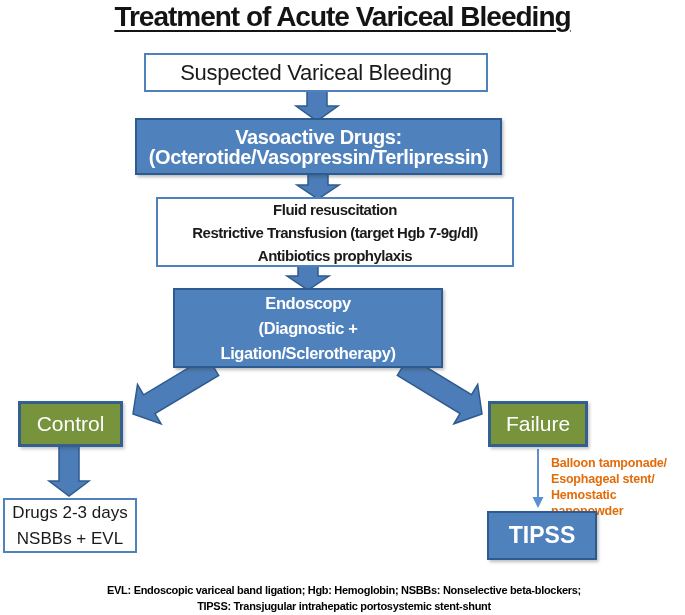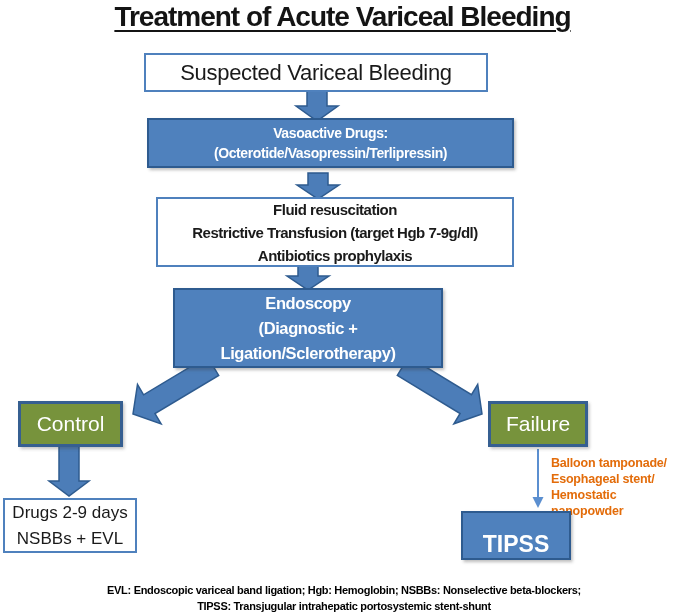--- a/index.html
+++ b/index.html
@@ -50,21 +50,21 @@
     <polygon points="397.3,375.4 460.1,413.5 453.9,423.8 482,414 477.7,384.4 471.5,394.7 408.7,356.6" fill="#4C7DB8" stroke="#2E5B8F" stroke-width="1.5"></polygon>
     <polygon points="59,445 79,445 79,481 89,481 69,496 49,481 59,481" fill="#4C7DB8" stroke="#2E5B8F" stroke-width="1.5"></polygon>
     <line x1="538" y1="449" x2="538" y2="499" stroke="#5B8FD0" stroke-width="2"></line>
     <polygon points="532.5,497 543.5,497 538,508" fill="#5B8FD0"></polygon>
   </svg>
 
   <div class="box white-box" style="left:144px; top:53px; width:344px; height:39px; font-size:22px; letter-spacing:-0.3px;">
     <div>Suspected Variceal Bleeding</div>
   </div>
 
-  <div class="box blue-box" style="left:135px; top:118px; width:367px; height:50px; font-size:14px; line-height:20px; letter-spacing:-0.4px;margin-left:12px;">
+  <div class="box blue-box" style="left:135px; top:118px; width:367px; height:57px; font-size:20px; line-height:20px; letter-spacing:-0.4px;">
     <div>Vasoactive Drugs:</div>
     <div>(Octerotide/Vasopressin/Terlipressin)</div>
   </div>
 
   <div class="box white-box" style="left:156px; top:197px; width:358px; height:70px; font-size:15px; font-weight:bold; line-height:23px; letter-spacing:-0.5px;">
     <div>Fluid resuscitation</div>
     <div>Restrictive Transfusion (target Hgb 7-9g/dl)</div>
     <div>Antibiotics prophylaxis</div>
   </div>
 
@@ -76,31 +76,31 @@
 
   <div class="box green-box" style="left:18px; top:401px; width:105px; height:46px; font-size:21px;">
     <div>Control</div>
   </div>
 
   <div class="box green-box" style="left:488px; top:401px; width:100px; height:46px; font-size:21px;">
     <div>Failure</div>
   </div>
 
   <div class="box white-box" style="left:3px; top:498px; width:134px; height:55px; font-size:17px; line-height:26px;">
-    <div>Drugs 2-9 days</div>
+    <div>Drugs 2-3 days</div>
     <div>NSBBs + EVL</div>
   </div>
 
   <div class="note-orange">
     <div>Balloon tamponade/</div>
     <div>Esophageal stent/</div>
     <div>Hemostatic nanopowder</div>
   </div>
 
-  <div class="box blue-box" style="left:461px; top:511px; width:110px; height:49px; font-size:23px;justify-content:flex-end;">
+  <div class="box blue-box" style="left:487px; top:511px; width:110px; height:49px; font-size:23px;">
     <div>TIPSS</div>
   </div>
 
   <div class="footnote">
     <div>EVL: Endoscopic variceal band ligation; Hgb: Hemoglobin;  NSBBs: Nonselective beta-blockers;</div>
     <div>TIPSS: Transjugular intrahepatic portosystemic stent-shunt</div>
   </div>
 
 </div>
 

